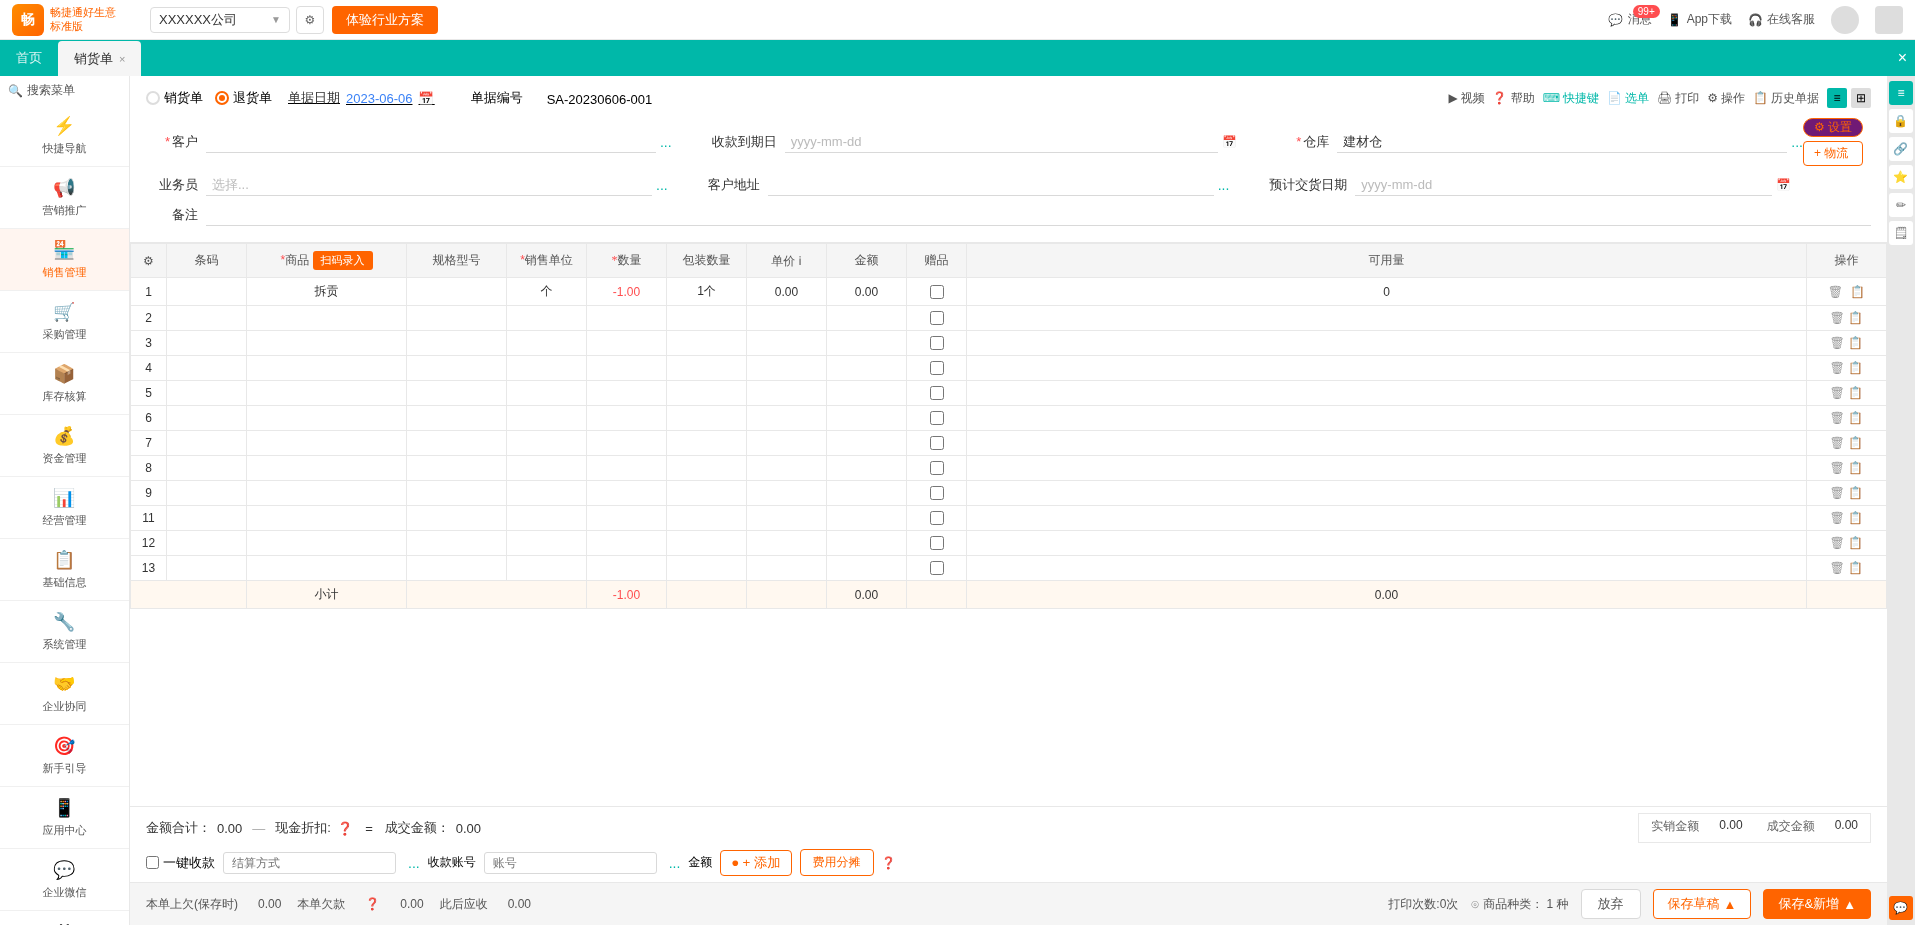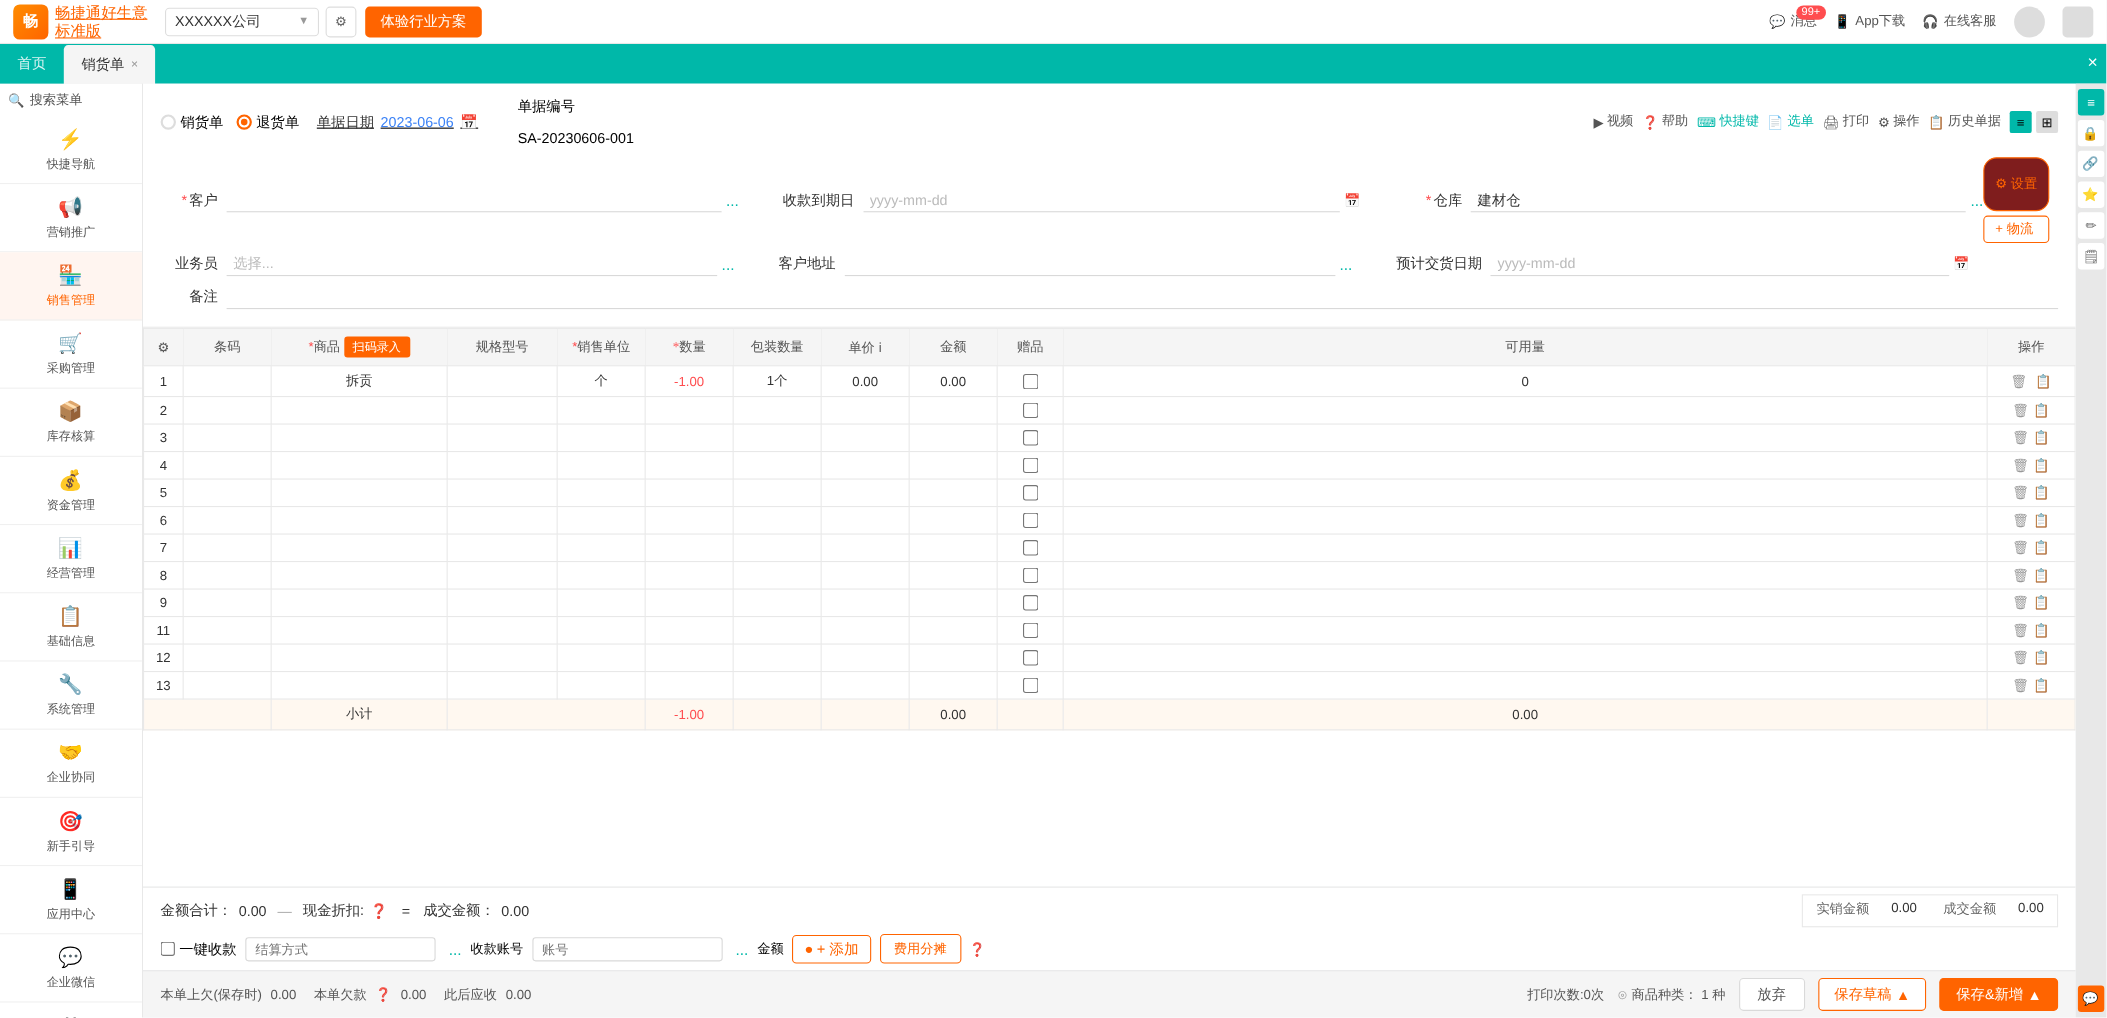--- a/index.html
+++ b/index.html
@@ -2,21 +2,21 @@
 <html><head>
   <meta charset="utf-8">
   <style>
     * { box-sizing: border-box; margin: 0; padding: 0; }
     body { font-family: 'Microsoft YaHei', sans-serif; font-size: 12px; background: #f0f2f5; overflow: hidden; width: 1915px; height: 925px; }
 
     
     .top-bar { display: flex; align-items: center; background: #fff; height: 40px; padding: 0 12px; border-bottom: 1px solid #e8e8e8; }
     .brand-area { display: flex; align-items: center; gap: 6px; min-width: 130px; }
     .brand-logo { width: 32px; height: 32px; background: linear-gradient(135deg, #ff8c00, #ff6400); border-radius: 6px; display: flex; align-items: center; justify-content: center; color: white; font-size: 14px; font-weight: bold; }
-    .brand-text { font-size: 14px; color: #ff6400; line-height: 1.2; text-decoration: underline; }
+    .brand-text { font-size: 11px; color: #ff6400; line-height: 1.2; }
     .company-selector { display: flex; align-items: center; gap: 4px; border: 1px solid #ddd; border-radius: 4px; padding: 3px 8px; cursor: pointer; min-width: 140px; font-size: 13px; color: #333; margin-left: 8px; }
     .company-selector .arrow { color: #999; font-size: 10px; margin-left: auto; }
     .gear-btn { width: 28px; height: 28px; border: 1px solid #ddd; border-radius: 4px; display: flex; align-items: center; justify-content: center; cursor: pointer; color: #666; margin-left: 6px; }
     .trial-btn { background: #ff6400; color: white; border: none; border-radius: 4px; padding: 5px 14px; cursor: pointer; font-size: 13px; margin-left: 8px; }
     .top-right { margin-left: auto; display: flex; align-items: center; gap: 16px; }
     .top-right-item { display: flex; align-items: center; gap: 4px; cursor: pointer; color: #555; font-size: 12px; position: relative; }
     .badge { background: #ff4d4f; color: white; border-radius: 10px; padding: 1px 5px; font-size: 10px; position: absolute; top: -6px; right: -8px; }
     .avatar { width: 28px; height: 28px; border-radius: 50%; background: #ddd; }
 
     
@@ -39,35 +39,35 @@
     .form-header { display: flex; align-items: center; margin-bottom: 10px; gap: 16px; }
     .radio-group { display: flex; gap: 12px; align-items: center; }
     .radio-item { display: flex; align-items: center; gap: 4px; cursor: pointer; font-size: 13px; }
     .radio-dot { width: 14px; height: 14px; border-radius: 50%; border: 2px solid #ddd; display: flex; align-items: center; justify-content: center; }
     .radio-dot.selected { border-color: #ff6400; }
     .radio-dot.selected::after { content: ''; width: 6px; height: 6px; border-radius: 50%; background: #ff6400; }
     .date-field { display: flex; align-items: center; gap: 6px; font-size: 13px; text-decoration: underline; }
     .date-label { color: #333; }
     .date-value { color: #3b82f6; font-weight: 500; }
     .cal-icon { color: #999; cursor: pointer; }
-    .doc-field { display: flex; align-items: flex-start; gap: 6px; font-size: 13px; margin-left: 20px; flex-direction: column; }
+    .doc-field { display: flex; align-items: flex-end; gap: 6px; font-size: 13px; margin-left: 20px; }
     .toolbar-actions { margin-left: auto; display: flex; align-items: center; gap: 8px; }
     .action-btn { display: flex; align-items: center; gap: 3px; cursor: pointer; font-size: 12px; color: #555; }
     .action-btn.highlight { color: #00b8a9; }
 
     
     .form-row { display: flex; align-items: center; margin-bottom: 8px; gap: 0; }
     .form-field { display: flex; align-items: center; flex: 1; }
     .form-label { color: #333; font-size: 13px; min-width: 60px; text-align: right; padding-right: 8px; }
     .form-label.required::before { content: '*'; color: #ff4d4f; margin-right: 2px; }
     .form-input { flex: 1; border: none; border-bottom: 1px solid #d9d9d9; padding: 3px 6px; font-size: 13px; color: #333; outline: none; min-width: 180px; }
     .form-input::placeholder { color: #bbb; }
     .form-ellipsis { color: #00b8a9; cursor: pointer; font-size: 14px; margin-left: 4px; }
     .right-actions { display: flex; flex-direction: column; gap: 4px; margin-left: auto; margin-right: 8px; }
-    .settings-btn { background: #7f1d1d; border: 1px solid #ff6400; color: #ff6400; border-radius: 12px; padding: 15px 10px; cursor: pointer; font-size: 12px; display: flex; align-items: center; gap: 3px; }
+    .settings-btn { background: #701a75; border: 1px solid #ff6400; color: #ff6400; border-radius: 12px; padding: 0 10px; cursor: pointer; font-size: 12px; display: flex; align-items: center; gap: 3px; }
     .logistics-btn { background: #fff; border: 1px solid #ff6400; color: #ff6400; border-radius: 4px; padding: 3px 10px; cursor: pointer; font-size: 12px; display: flex; align-items: center; gap: 3px; }
 
     
     .table-area { flex: 1; overflow: auto; background: #fff; margin: 0; }
     table { width: 100%; border-collapse: collapse; font-size: 12px; }
     table thead { background: #f5f5f5; position: sticky; top: 0; z-index: 2; }
     table th { padding: 7px 8px; border: 1px solid #e8e8e8; text-align: center; font-weight: normal; color: #555; white-space: nowrap; }
     table td { padding: 5px 8px; border: 1px solid #e8e8e8; text-align: center; color: #333; }
     table td.red { color: #ff4d4f; }
     .scan-btn { background: #ff6400; color: white; border: none; border-radius: 3px; padding: 2px 8px; cursor: pointer; font-size: 11px; }
@@ -81,21 +81,21 @@
     .footer-calc { font-size: 13px; color: #333; display: flex; align-items: center; gap: 6px; }
     .footer-row2 { display: flex; align-items: center; gap: 8px; }
     .footer-checkbox { display: flex; align-items: center; gap: 4px; font-size: 13px; }
     .footer-input { border: 1px solid #d9d9d9; border-radius: 3px; padding: 3px 8px; font-size: 12px; min-width: 80px; }
     .add-btn { background: white; border: 1px solid #ff6400; color: #ff6400; border-radius: 4px; padding: 3px 10px; cursor: pointer; display: flex; align-items: center; gap: 3px; }
     .expense-btn { background: #fff; border: 1px solid #ff6400; color: #ff6400; border-radius: 4px; padding: 4px 12px; cursor: pointer; font-size: 12px; }
     .help-icon { color: #999; cursor: pointer; }
 
     
     .status-bar { background: #f5f5f5; border-top: 1px solid #e8e8e8; padding: 6px 16px; display: flex; align-items: center; gap: 16px; font-size: 12px; color: #555; }
-    .status-item { display: flex; align-items: center; gap: 8px; }
+    .status-item { display: flex; align-items: center; gap: 20px; }
     .status-bar-right { margin-left: auto; display: flex; align-items: center; gap: 12px; }
     .abandon-btn { background: white; border: 1px solid #d9d9d9; color: #555; border-radius: 4px; padding: 5px 16px; cursor: pointer; font-size: 13px; }
     .save-draft-btn { background: white; border: 1px solid #ff6400; color: #ff6400; border-radius: 4px; padding: 5px 14px; cursor: pointer; font-size: 13px; display: flex; align-items: center; gap: 4px; justify-content: flex-end; }
     .save-new-btn { background: #ff6400; border: 1px solid #ff6400; color: white; border-radius: 4px; padding: 5px 14px; cursor: pointer; font-size: 13px; display: flex; align-items: center; gap: 4px; }
 
     
     .right-panel { width: 28px; background: #e8e8e8; display: flex; flex-direction: column; align-items: center; padding: 4px 0; gap: 2px; }
     .right-panel-btn { width: 24px; height: 24px; background: white; border-radius: 3px; display: flex; align-items: center; justify-content: center; cursor: pointer; font-size: 12px; color: #666; margin: 1px 0; }
     .right-panel-btn.active { background: #00b8a9; color: white; }
     .right-panel-btn.orange { background: #ff6400; color: white; }

